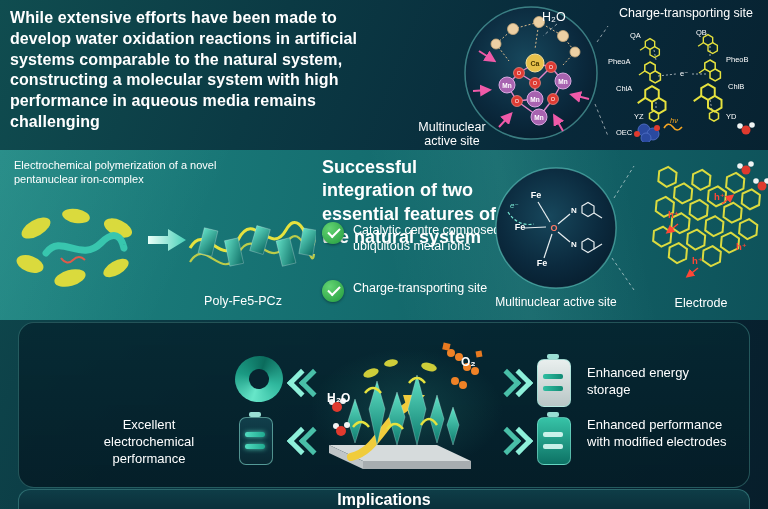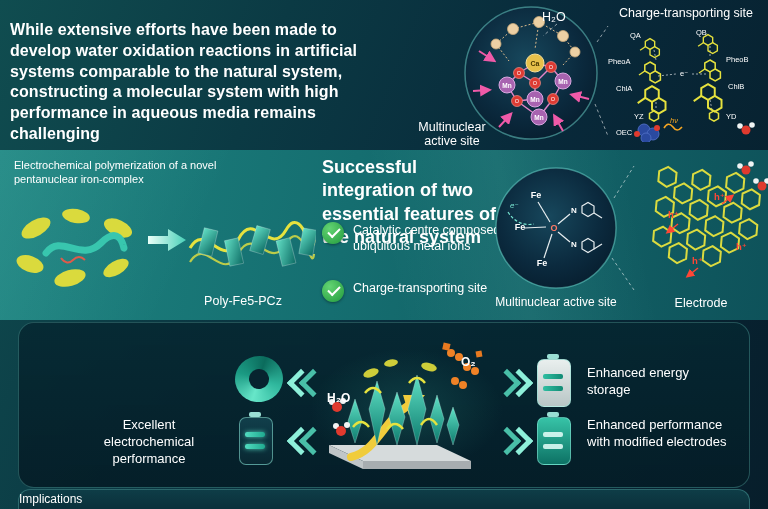--- a/index.html
+++ b/index.html
@@ -6,21 +6,21 @@
   .canvas{position:relative;width:768px;height:509px;overflow:hidden;
     font-family:"Liberation Sans","DejaVu Sans",sans-serif;color:#fff;
     background:linear-gradient(112deg,#104d50 0%,#0b3a44 30%,#08293a 62%,#071e2b 100%);}
   .abs{position:absolute;}
   .band-mid{position:absolute;left:0;top:150px;width:768px;height:170px;
     background:
       linear-gradient(115deg, rgba(160,255,235,.10) 0%, rgba(160,255,235,0) 28%),
       linear-gradient(78deg, rgba(160,255,235,0) 50%, rgba(160,255,235,.08) 66%, rgba(160,255,235,0) 82%),
       linear-gradient(100deg,#1d827f 0%,#156e70 45%,#0e525a 100%);}
   .overlay{position:absolute;left:0;top:0;pointer-events:none;}
-  .intro{position:absolute;left:10px;top:20px;width:356px;font-size:16px;font-weight:bold;line-height:1.3;letter-spacing:.1px;}
+  .intro{position:absolute;left:10px;top:8px;width:356px;font-size:16px;font-weight:bold;line-height:1.3;letter-spacing:.1px;}
   .lbl{position:absolute;font-size:12.5px;line-height:1.15;}
   .tcenter{text-align:center;}
   .bold{font-weight:bold;}
   .heading-mid{position:absolute;left:322px;top:156px;width:180px;font-size:18px;font-weight:bold;line-height:1.3;}
   .left-title{position:absolute;left:14px;top:158px;width:236px;font-size:11px;line-height:1.3;}
   .bullet{position:absolute;display:flex;gap:9px;align-items:flex-start;}
   .bullet-text{font-size:12.5px;line-height:1.3;width:162px;}
   .check{position:relative;width:22px;height:22px;border-radius:50%;flex:0 0 22px;
     background:radial-gradient(circle at 35% 30%,#63d473,#229a3c);box-shadow:0 1px 3px rgba(0,0,0,.4);}
   .check::after{content:"";position:absolute;left:5.5px;top:6px;width:10px;height:5px;
@@ -46,21 +46,21 @@
   .batt::before{content:"";position:absolute;top:-6px;left:9px;width:12px;height:5px;border-radius:2px;background:#9adfd4;}
   .batt .bar{position:absolute;left:5px;width:20px;height:5px;border-radius:2px;
     background:linear-gradient(90deg,#52dcc0,#1fa98f);box-shadow:0 0 5px rgba(90,235,205,.8);}
   .batt.dark{background:linear-gradient(180deg,#113f4b,#092832);}
   .batt.light{background:linear-gradient(180deg,#e9efee,#b9c6c6);}
   .batt.light .bar{background:linear-gradient(90deg,#2fbfa2,#118a74);box-shadow:none;}
   .batt.teal{background:linear-gradient(180deg,#37c3a7,#0d7265);}
   .batt.teal .bar{background:rgba(230,255,250,.85);box-shadow:none;}
   .implications{position:absolute;left:18px;top:489px;width:730px;height:20px;
     border:1px solid rgba(110,210,200,.35);border-bottom:none;border-radius:12px 12px 0 0;
-    background:linear-gradient(180deg,#0e3d47,#0a2f3a);text-align:left;font-weight:normal;font-size:12px;line-height:19px;}
+    background:linear-gradient(180deg,#0e3d47,#0a2f3a);text-align:center;font-weight:bold;font-size:16px;line-height:19px;}
   svg text{font-family:"Liberation Sans","DejaVu Sans",sans-serif;}
 </style>
 </head>
 <body>
 
 <div class="canvas">
 
   <div class="band-mid"></div>
 
   <div class="intro">While extensive efforts have been made to develop water oxidation reactions in artificial systems comparable to the natural system, constructing a molecular system with high performance in aqueous media remains challenging</div>

